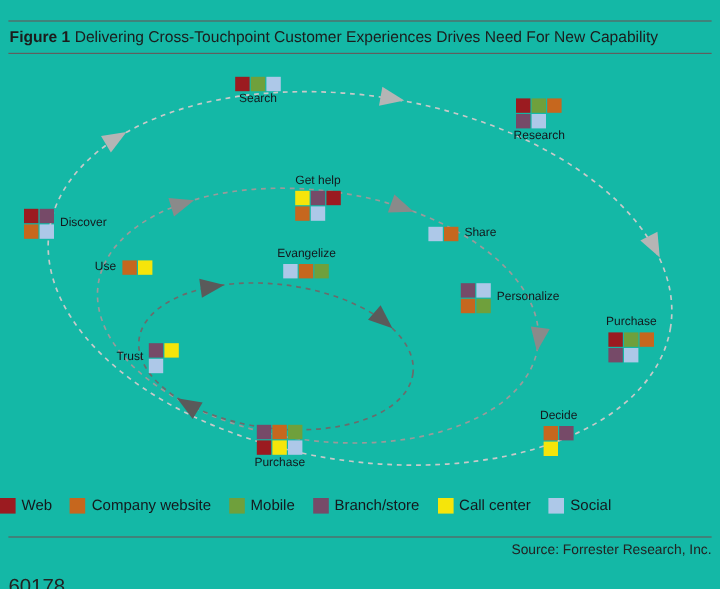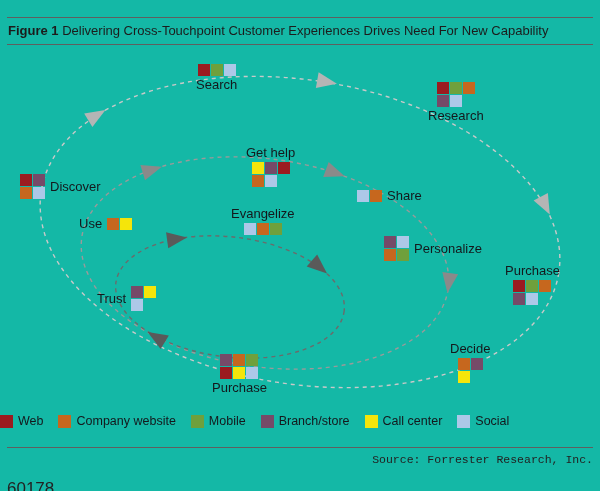--- a/index.html
+++ b/index.html
@@ -18,27 +18,27 @@
   .node{position:absolute;display:flex;align-items:center;gap:5px;}
   .node.lr{flex-direction:row;}
   .node.ll{flex-direction:row;}
   .node.ll .node-label{order:-1;}
   .node.lb{flex-direction:column;gap:2px;}
   .node.la{flex-direction:column;gap:2px;}
   .node.la .node-label{order:-1;}
   .squares{display:flex;flex-direction:column;gap:1px;align-items:flex-start;}
   .sq-row{display:flex;gap:1px;}
   .sq{width:12px;height:12px;display:block;}
-  .node-label{font-size:13px;color:#14181c;white-space:nowrap;line-height:1.05;text-align:center;}
+  .node-label{font-size:10px;color:#14181c;white-space:nowrap;line-height:1.05;text-align:center;}
   .legend{position:absolute;left:0;right:0;top:414px;display:flex;
           align-items:center;gap:15px;}
   .legend-item{display:flex;align-items:center;gap:5px;font-size:12.5px;color:#14181c;white-space:nowrap;}
   .legend-swatch{width:13px;height:13px;display:block;}
   .footer-code{position:absolute;left:7px;top:479px;font-size:17px;color:#222;}
-  .footer-source{position:absolute;right:7px;top:453px;font-size:11.5px;color:#222;font-family:Liberation Mono, monospace;}
+  .footer-source{position:absolute;right:7px;top:453px;font-size:11.5px;color:#222;}
 </style>
 </head>
 <body>
 
 <div class="page">
 
   <div class="rule rule-top"></div>
   <div class="figure-title"><b>Figure 1</b>&nbsp;<span>Delivering Cross-Touchpoint Customer Experiences Drives Need For New Capability</span></div>
   <div class="rule rule-title"></div>
 

